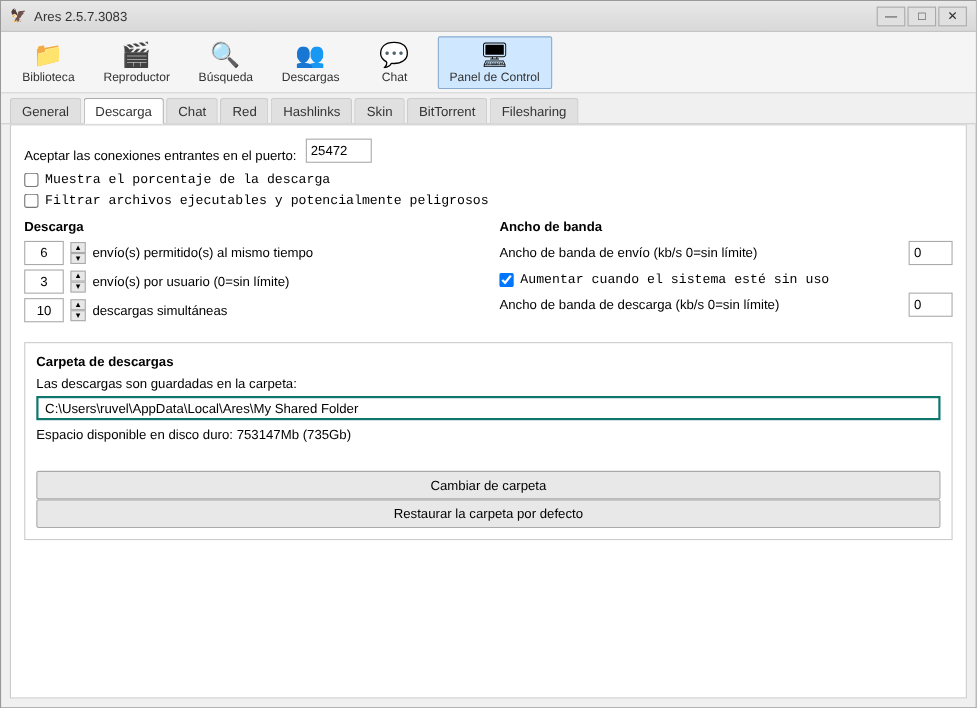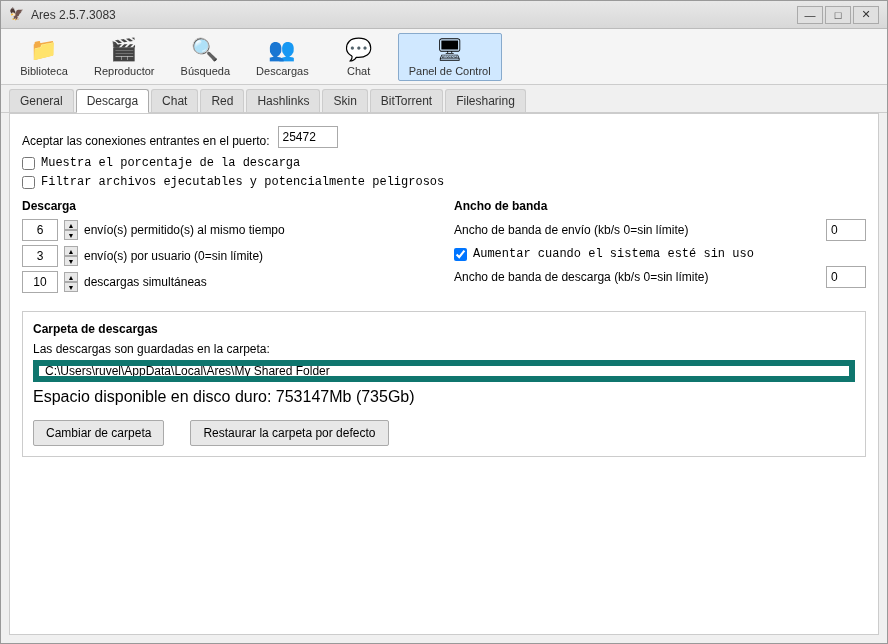--- a/index.html
+++ b/index.html
@@ -48,23 +48,23 @@
     .spinner-btn { width: 14px; height: 10px; border: 1px solid #aaa; background: #e8e8e8; cursor: pointer; display: flex; align-items: center; justify-content: center; font-size: 7px; line-height: 1; }
     .spinner-label { font-size: 12px; }
 
     .bw-row { display: flex; align-items: center; gap: 24px; margin-bottom: 6px; }
     .bw-label { font-size: 12px; flex: 1; }
     .bw-input { width: 40px; height: 22px; border: 1px solid #aaa; padding: 2px 4px; font-size: 12px; }
 
     .download-folder-section { margin-top: 14px; border: 1px solid #ccc; padding: 10px; }
     .folder-section-title { font-size: 12px; font-weight: bold; margin-bottom: 6px; }
     .folder-label { font-size: 12px; margin-bottom: 4px; }
-    .folder-path-input { width: 100%; height: 22px; border: 6px solid #0f766e; padding: 2px 6px; font-size: 12px; background: #fff; }
-    .disk-space { font-size: 16px; margin-top: 6px; margin-bottom: 14px; }
-    .folder-buttons { display: flex; gap: 26px; }
+    .folder-path-input { width: 100%; height: 22px; border: 2px solid #0f766e; padding: 2px 6px; font-size: 12px; background: #fff; }
+    .disk-space { font-size: 12px; margin-top: 6px; margin-bottom: 26px; }
+    .folder-buttons { display: flex; gap: 0; flex-direction: column; }
     .btn { height: 26px; padding: 0 12px; border: 1px solid #aaa; background: #e8e8e8; cursor: pointer; font-size: 12px; border-radius: 2px; }
   </style>
 </head>
 <body>
 
 <div class="window">
 
   <div class="title-bar">
     <span class="title-bar-icon">🦅</span>
     <span class="title-bar-title">Ares 2.5.7.3083</span>

